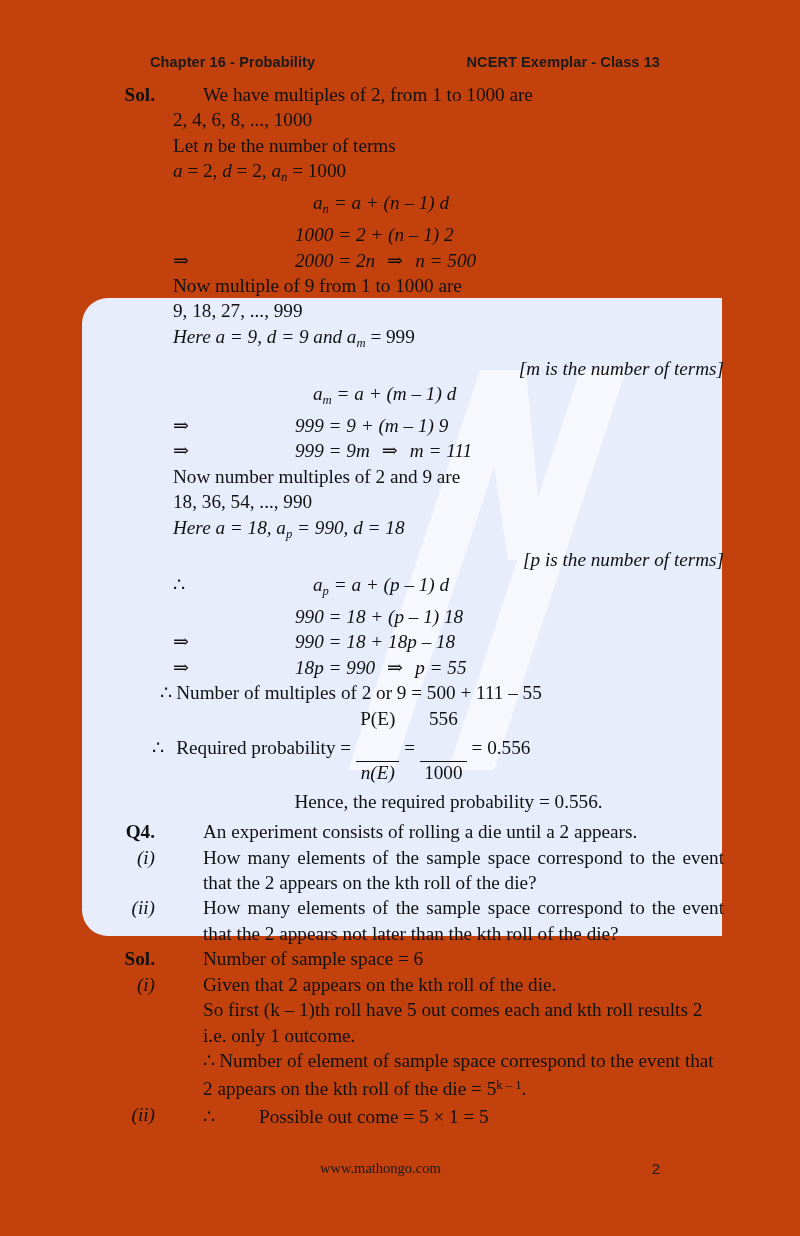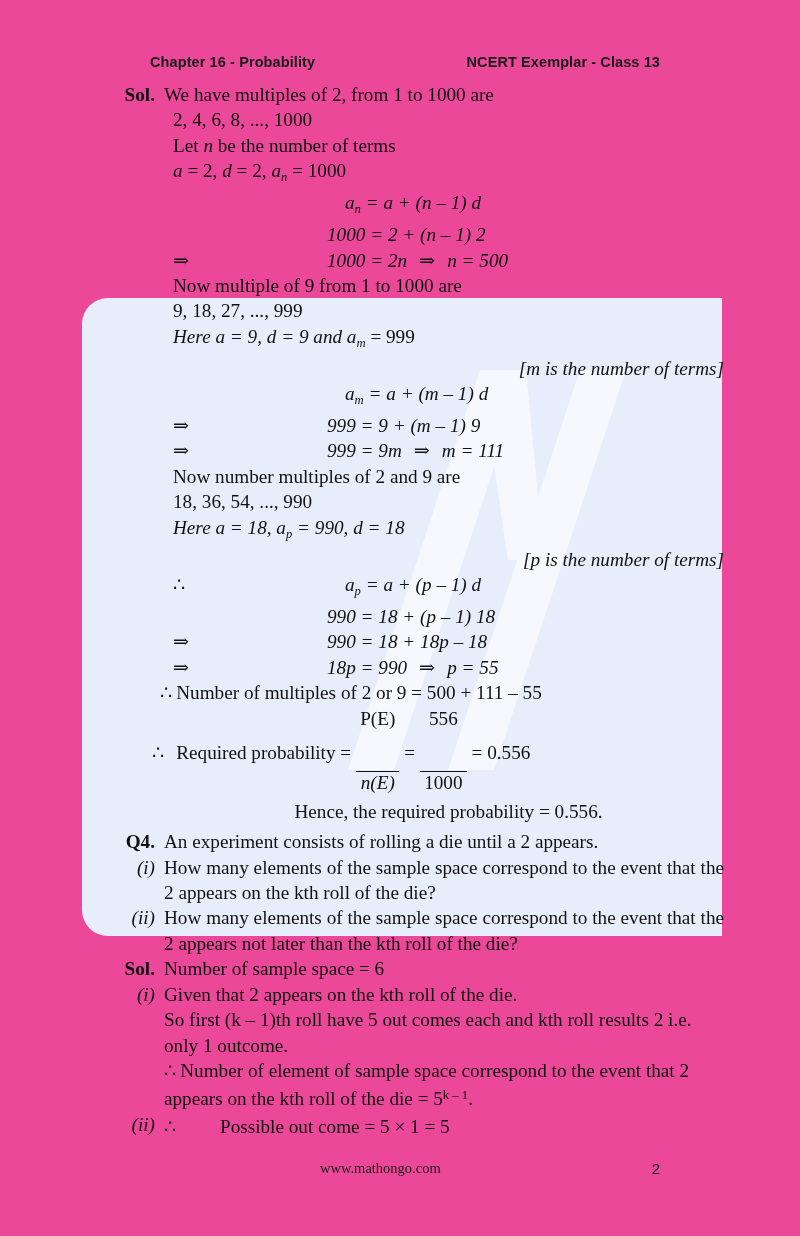--- a/index.html
+++ b/index.html
@@ -10,21 +10,21 @@
     background: #ffffff;
     font-family: "Liberation Serif", "DejaVu Serif", serif;
     color: #111111;
     overflow: hidden;
   }
 
   .page {
     position: relative;
     width: 800px;
     height: 1236px;
-    background: #ec4899;
+    background: #c2410c;
   }
 
   
   .tint {
     position: absolute;
     left: 82px;
     top: 298px;
     width: 640px;
     height: 638px;
     background: #e8edfb;
@@ -72,20 +72,21 @@
     left: 104px;
     top: 82px;
     width: 620px;
     font-size: 19.2px;
     line-height: 25.4px;
   }
 
   .row {
     display: flex;
     align-items: flex-start;
+    gap: 39px;
   }
 
   .lab {
     width: 60px;
     flex: 0 0 60px;
     text-align: right;
     padding-right: 9px;
     white-space: nowrap;
   }
   .lab.b { font-weight: bold; }
@@ -104,38 +105,37 @@
   }
   sup {
     font-size: .66em;
     vertical-align: 0.48em;
   }
 
   
   .eq {
     padding-left: 69px;
     display: flex;
-    gap: 32px;
   }
   .eq .arr { width: 96px; flex: 0 0 96px; }
   .eq .mid { flex: 1 1 auto; }
 
   
   .frac {
     display: inline-flex;
     flex-direction: column;
     vertical-align: middle;
     text-align: center;
     margin: 0 5px;
     position: relative;
     top: -1px;
     gap: 32px;
   }
   .frac .num { padding: 0 4px; line-height: 1.08; }
-  .frac .den { padding: 0 4px; line-height: 1.12; border-top: 1.3px solid #111; margin-top: 10px; }
+  .frac .den { padding: 0 4px; line-height: 1.12; border-top: 1.3px solid #111; }
 
   .probline {
     display: flex;
     align-items: center;
     padding-left: 48px;
     margin-top: 4px;
     margin-bottom: 4px;
   }
 
   
@@ -196,21 +196,21 @@
       <span class="mid"><span class="sp40"></span><i>a</i><sub>n</sub><i> = a + (n – 1) d</i></span>
     </div>
 
     <div class="eq">
       <span class="arr"></span>
       <span class="mid"><span class="sp24"></span><i>1000 = 2 + (n – 1) 2</i></span>
     </div>
 
     <div class="eq">
       <span class="arr">⇒</span>
-      <span class="mid"><span class="sp24"></span><i>1000 = 2n</i><span class="sp10"></span><span>⇒</span><span class="sp10"></span><i>n = 500</i></span>
+      <span class="mid"><span class="sp24"></span><i>2000 = 2n</i><span class="sp10"></span><span>⇒</span><span class="sp10"></span><i>n = 500</i></span>
     </div>
 
     <div class="hang">Now multiple of 9 from 1 to 1000 are</div>
     <div class="hang">9, 18, 27, ..., 999</div>
 
     <div class="hang" style="display:flex;flex-direction:column;">
       <span><i>Here a = 9, d = 9 and a</i><sub>m</sub><span> = 999</span></span>
       <span style="margin-left:auto;"><i>[m is the number of terms]</i></span>
     </div>
 

